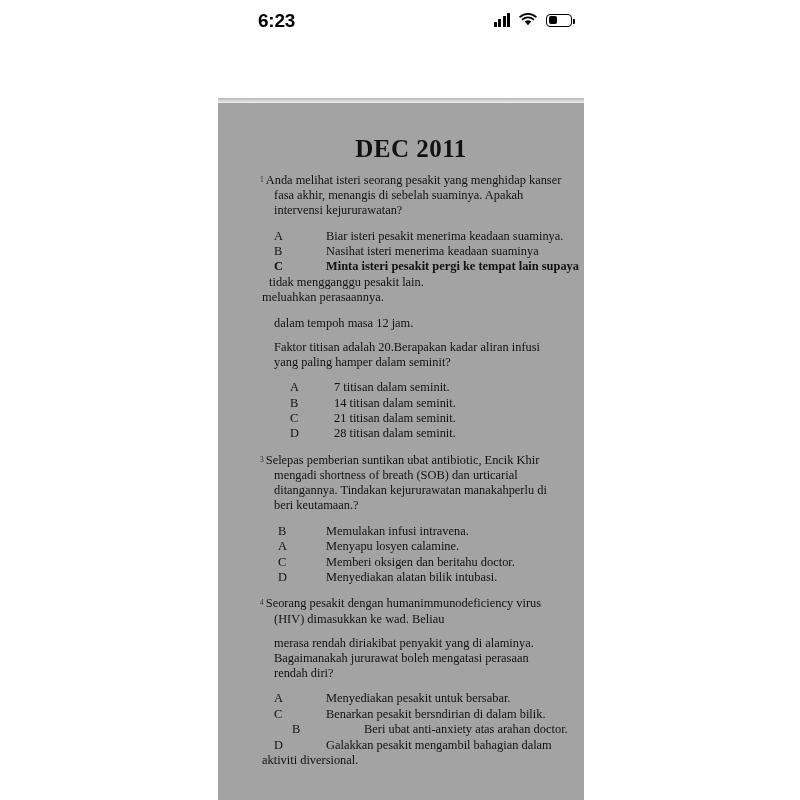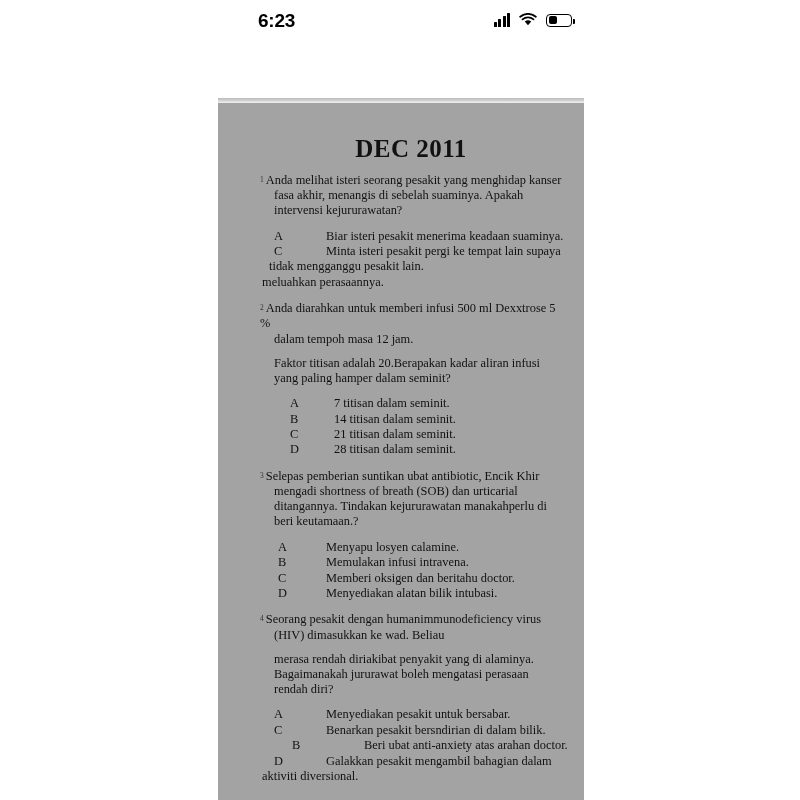--- a/index.html
+++ b/index.html
@@ -248,46 +248,46 @@
   <div class="doc-page">
     <div class="doc-inner" id="doc-inner">
       <div class="doc-heading">DEC 2011</div>
       <div id="questions-root">
           <div class="qblock">
             <div class="qline"><span class="qnum">1</span><span>Anda melihat isteri seorang pesakit yang menghidap kanser</span></div>
             <div class="qcont">fasa akhir, menangis di sebelah suaminya. Apakah</div>
             <div class="qcont">intervensi kejururawatan?</div>
             <div class="opt-group">
               <div class="opt-row" style="padding-left: 14px;"><span class="opt-letter" style="width: 52px;">A</span><span>Biar isteri pesakit menerima keadaan suaminya.</span></div>
-              <div class="opt-row" style="padding-left: 14px;"><span class="opt-letter" style="width: 52px;">C</span><span>Minta isteri pesakit pergi ke tempat lain supaya</span></div>
+              <div class="opt-row" style="padding-left: 14px;"><span class="opt-letter" style="width: 52px;">B</span><span>Nasihat isteri menerima keadaan suaminya</span></div>
+              <div class="opt-row" style="padding-left: 14px; font-weight: bold;"><span class="opt-letter" style="width: 52px;">C</span><span>Minta isteri pesakit pergi ke tempat lain supaya</span></div>
               <div class="opt-wrap" style="padding-left: 2px; margin-left: 7px;">tidak mengganggu pesakit lain.</div>
               <div class="opt-wrap" style="padding-left: 2px;">meluahkan perasaannya.</div>
             </div>
           </div>
           <div class="qblock">
-            <div class="qline"><span class="qnum">2</span><span>Anda diarahkan untuk memberi infusi 500 ml Dexxtrose 5 %</span></div>
             <div class="qcont">dalam tempoh masa 12 jam.</div>
             <div style="height: 9px;"></div>
             <div class="qcont">Faktor titisan adalah 20.Berapakan kadar aliran infusi</div>
             <div class="qcont">yang paling hamper dalam seminit?</div>
             <div class="opt-group">
               <div class="opt-row" style="padding-left: 30px;"><span class="opt-letter" style="width: 44px;">A</span><span>7 titisan dalam seminit.</span></div>
               <div class="opt-row" style="padding-left: 30px;"><span class="opt-letter" style="width: 44px;">B</span><span>14 titisan dalam seminit.</span></div>
               <div class="opt-row" style="padding-left: 30px;"><span class="opt-letter" style="width: 44px;">C</span><span>21 titisan dalam seminit.</span></div>
               <div class="opt-row" style="padding-left: 30px;"><span class="opt-letter" style="width: 44px;">D</span><span>28 titisan dalam seminit.</span></div>
             </div>
           </div>
           <div class="qblock">
             <div class="qline"><span class="qnum">3</span><span>Selepas pemberian suntikan ubat antibiotic, Encik Khir</span></div>
             <div class="qcont">mengadi shortness of breath (SOB) dan urticarial</div>
             <div class="qcont">ditangannya. Tindakan kejururawatan manakahperlu di</div>
             <div class="qcont">beri keutamaan.?</div>
             <div class="opt-group">
+              <div class="opt-row" style="padding-left: 18px;"><span class="opt-letter" style="width: 48px;">B</span><span>Memulakan infusi intravena.</span></div>
               <div class="opt-row" style="padding-left: 18px;"><span class="opt-letter" style="width: 48px;">A</span><span>Menyapu losyen calamine.</span></div>
-              <div class="opt-row" style="padding-left: 18px;"><span class="opt-letter" style="width: 48px;">B</span><span>Memulakan infusi intravena.</span></div>
               <div class="opt-row" style="padding-left: 18px;"><span class="opt-letter" style="width: 48px;">C</span><span>Memberi oksigen dan beritahu doctor.</span></div>
               <div class="opt-row" style="padding-left: 18px;"><span class="opt-letter" style="width: 48px;">D</span><span>Menyediakan alatan bilik intubasi.</span></div>
             </div>
           </div>
           <div class="qblock">
             <div class="qline"><span class="qnum">4</span><span>Seorang pesakit dengan humanimmunodeficiency virus</span></div>
             <div class="qcont">(HIV) dimasukkan ke wad. Beliau</div>
             <div style="height: 9px;"></div>
             <div class="qcont">merasa rendah diriakibat penyakit yang di alaminya.</div>
             <div class="qcont">Bagaimanakah jururawat boleh mengatasi perasaan</div>

